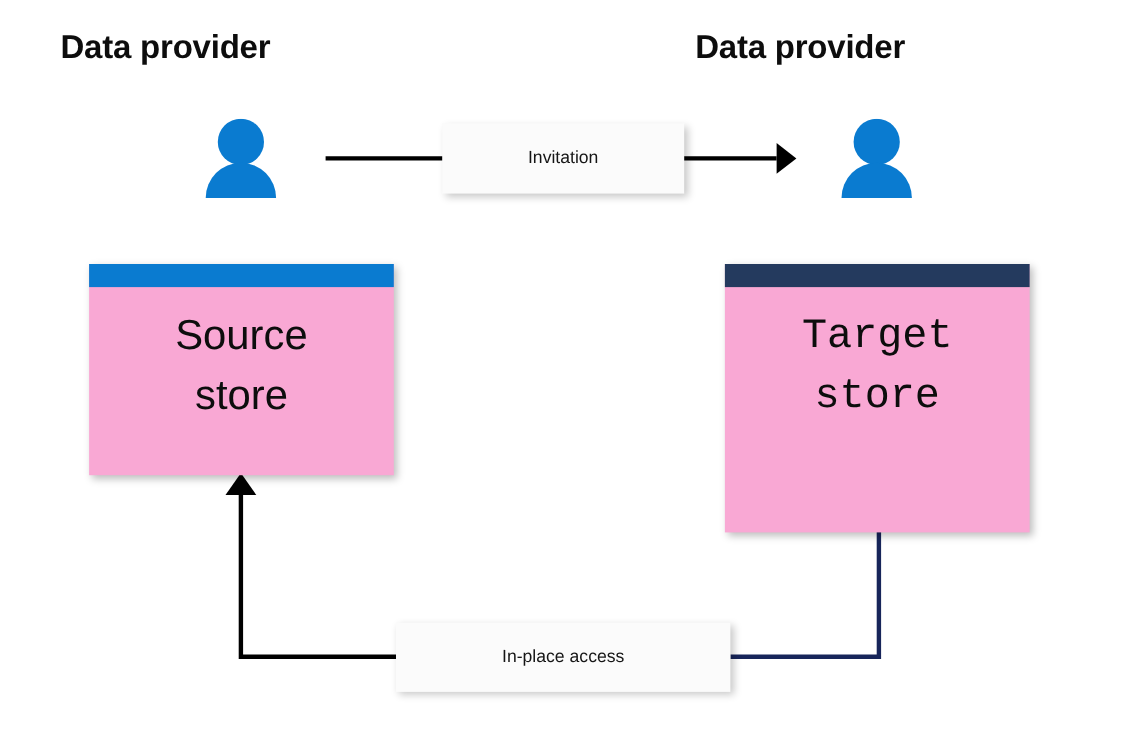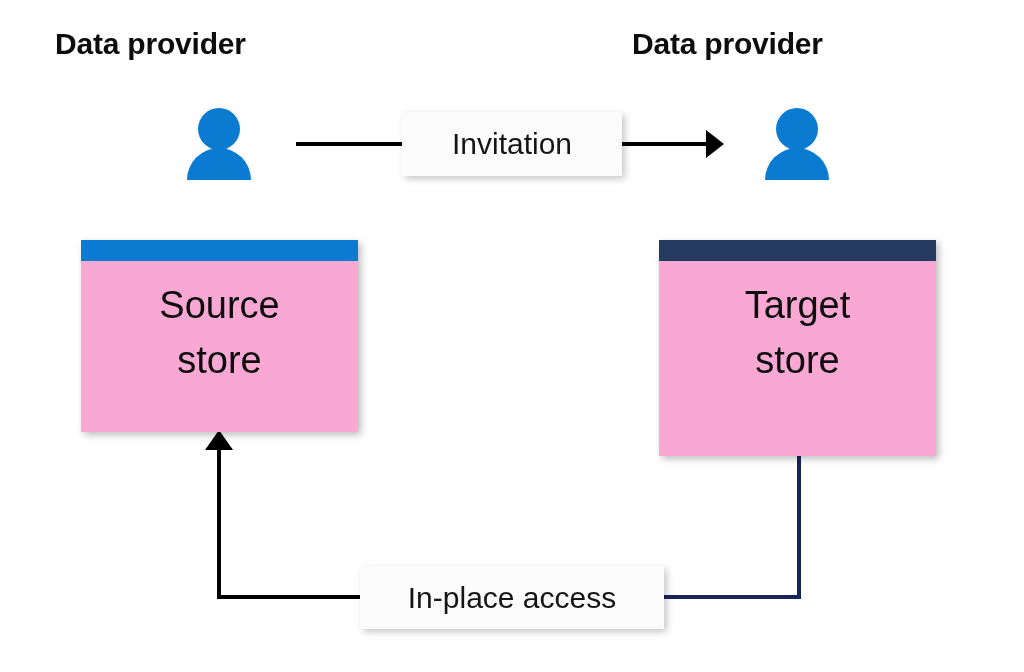--- a/index.html
+++ b/index.html
@@ -76,41 +76,42 @@
   #box-source {
     left: 81px;
     top: 240px;
     width: 277px;
     height: 192px;
   }
   #box-target {
     left: 659px;
     top: 240px;
     width: 277px;
-    height: 216px;
+    height: 244px;
+    font-family: Liberation Mono, monospace;
   }
 
   
   #connectors {
     position: absolute;
     left: 0;
     top: 0;
     width: 1024px;
     height: 672px;
   }
 
   
   .edge-label {
     position: absolute;
     background: #fbfbfb;
     box-shadow: 3px 3px 7px rgba(0,0,0,0.22);
     display: flex;
     align-items: center;
     justify-content: center;
-    font-size: 30px;
+    font-size: 16px;
     color: #151515;
     white-space: nowrap;
     box-sizing: border-box;
   }
   #label-invitation {
     left: 402px;
     top: 112px;
     width: 220px;
     height: 64px;
   }

